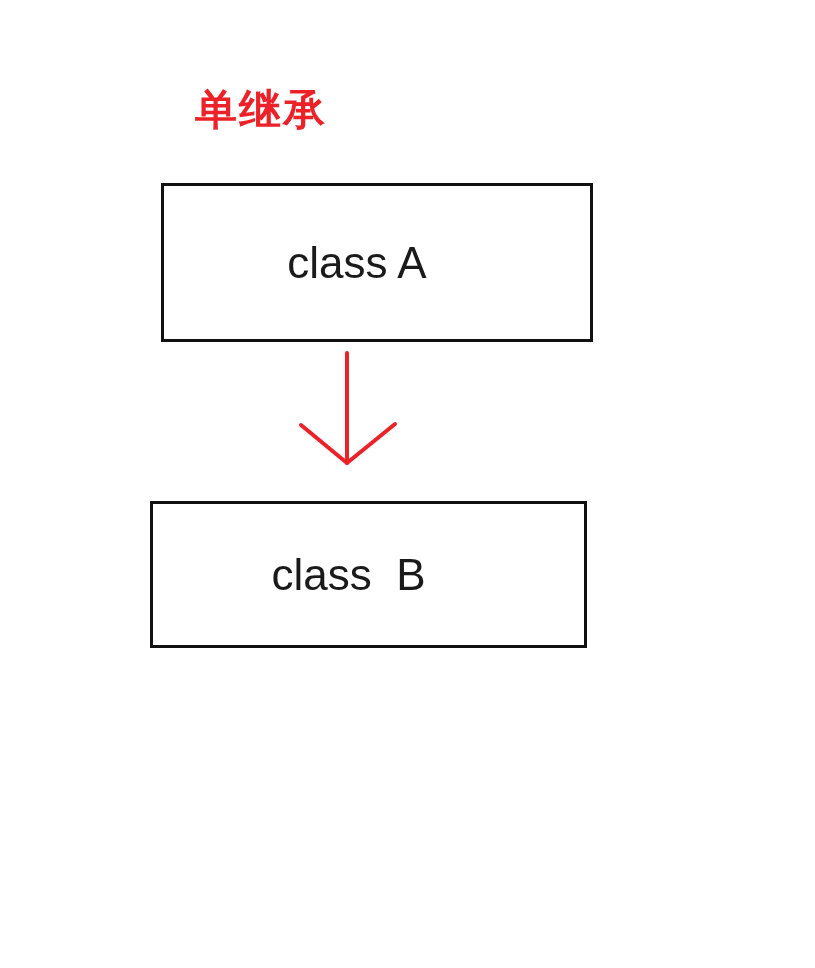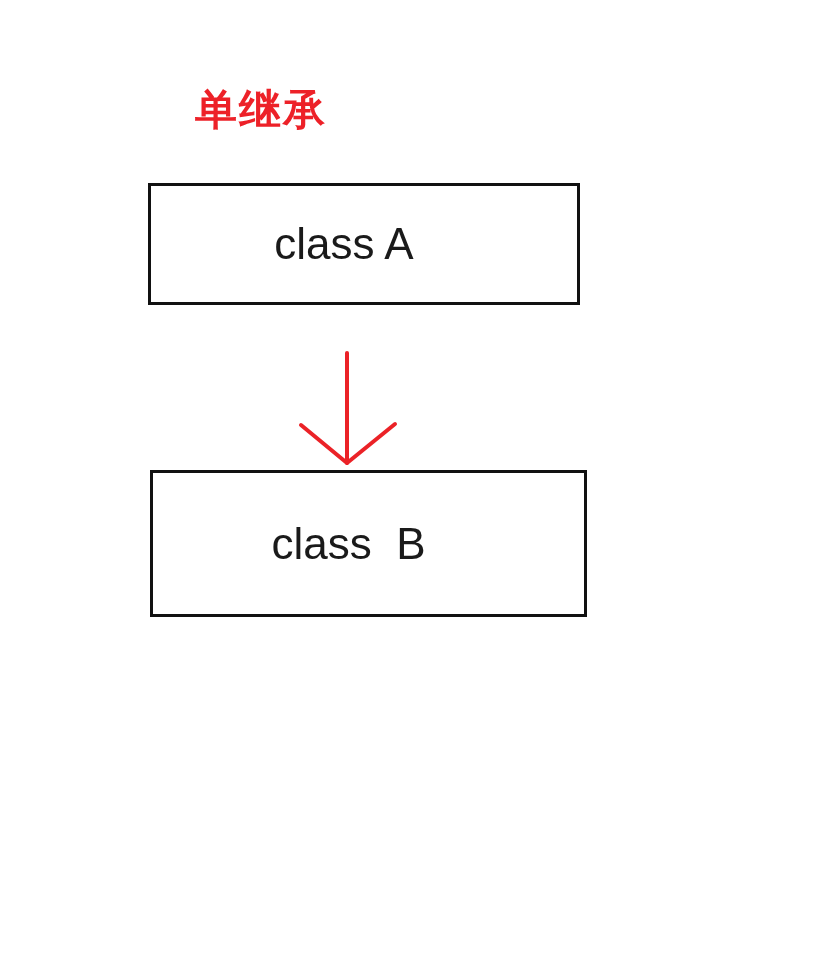--- a/index.html
+++ b/index.html
@@ -27,24 +27,24 @@
   .class-box {
     position: absolute;
     border: 3px solid #111111;
     background: #ffffff;
     display: flex;
     align-items: center;
     justify-content: center;
     box-sizing: border-box;
   }
   .class-box-a {
-    left: 148px;
+    left: 161px;
     top: 183px;
     width: 432px;
-    height: 122px;
+    height: 159px;
   }
   .class-box-b {
     left: 150px;
     top: 470px;
     width: 437px;
     height: 147px;
   }
   .class-label {
     font-size: 44px;
     color: #1a1a1a;
@@ -80,17 +80,17 @@
     <span class="class-label" style="color: rgb(26, 26, 26);">class A</span>
   </div>
 
   <svg class="arrow-svg" viewBox="0 0 815 968" xmlns="http://www.w3.org/2000/svg">
     <line x1="347" y1="353" x2="347" y2="461" stroke-width="4" stroke-linecap="round" stroke="#eb2227"></line>
     <line x1="301" y1="425" x2="347" y2="463" stroke-width="4" stroke-linecap="round" stroke="#eb2227"></line>
     <line x1="395" y1="424" x2="347" y2="463" stroke-width="4" stroke-linecap="round" stroke="#eb2227"></line>
   </svg>
 
 
-  <div class="class-box class-box-b" style="border-color: rgb(17, 17, 17); background: rgb(255, 255, 255);">
+  <div class="class-box class-box-b" style="border-color: rgb(17, 17, 17); background: rgb(255, 255, 255); margin-top: 31px;">
     <span class="class-label" style="color: rgb(26, 26, 26);">class  B</span>
   </div>
 
 </div>
 
 </body></html>

